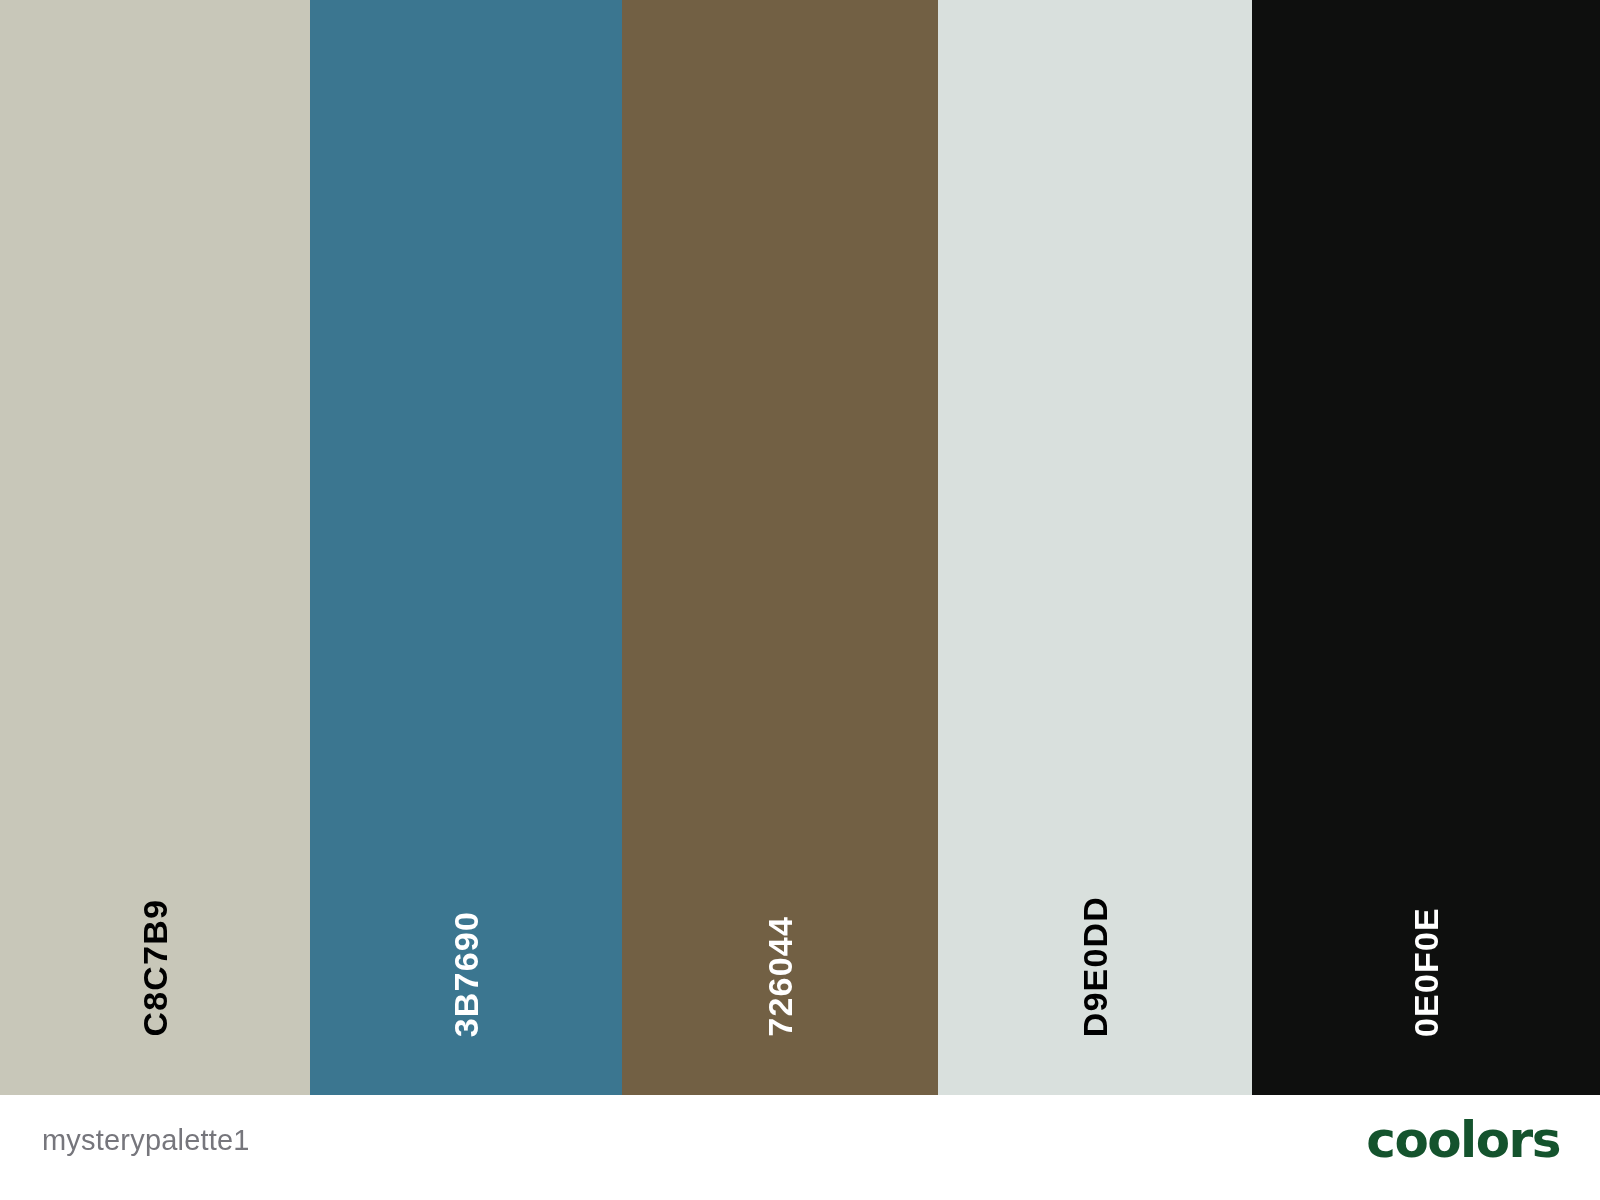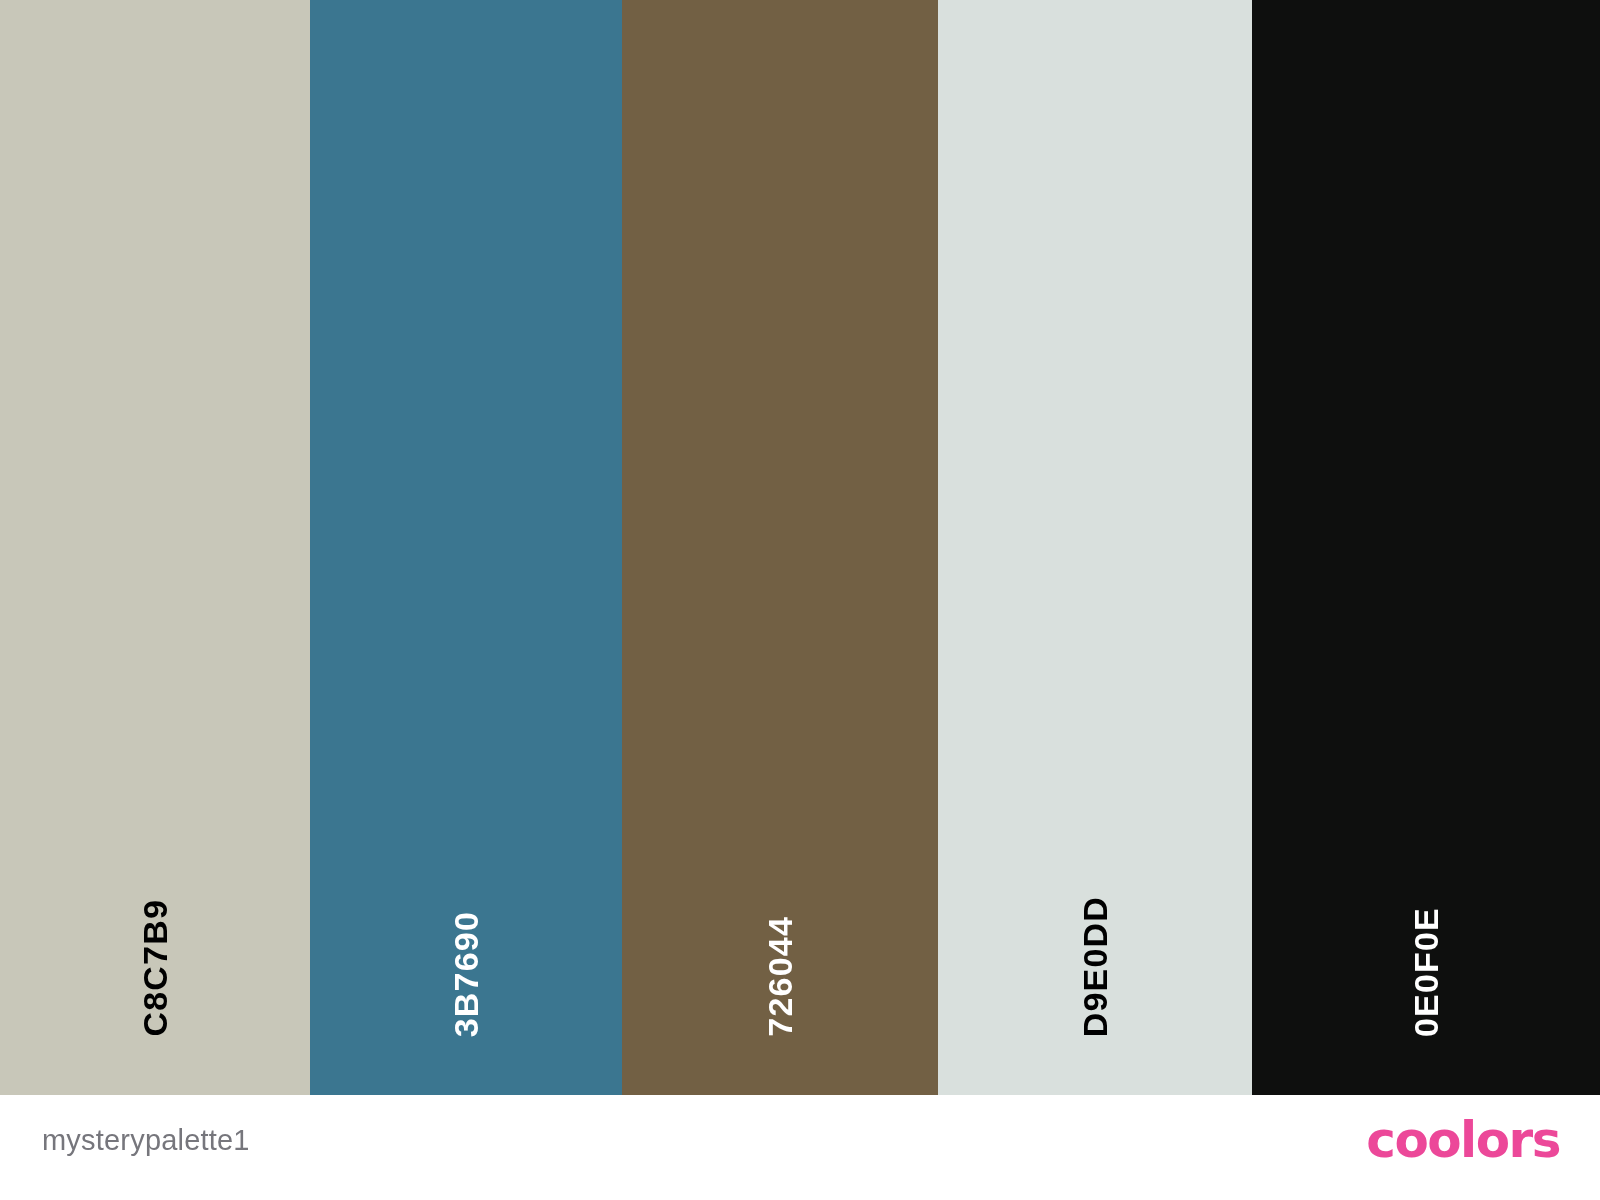--- a/index.html
+++ b/index.html
@@ -125,17 +125,17 @@
         <div class="swatch-label-wrap">
           <span class="swatch-label" style="color: rgb(255, 255, 255);">0E0F0E</span>
         </div>
       </div>
     </div>
 
   <div id="footer" style="background: rgb(255, 255, 255);">
     <div id="palette-name" style="color: rgb(118, 118, 124);">mysterypalette1</div>
 
     <div id="brand-logo">
-      <span id="brand-wordmark" style="color: #ec4899;">coolors</span>
+      <span id="brand-wordmark" style="color: #14532d;">coolors</span>
     </div>
   </div>
 
 </div>
 
 </body></html>

